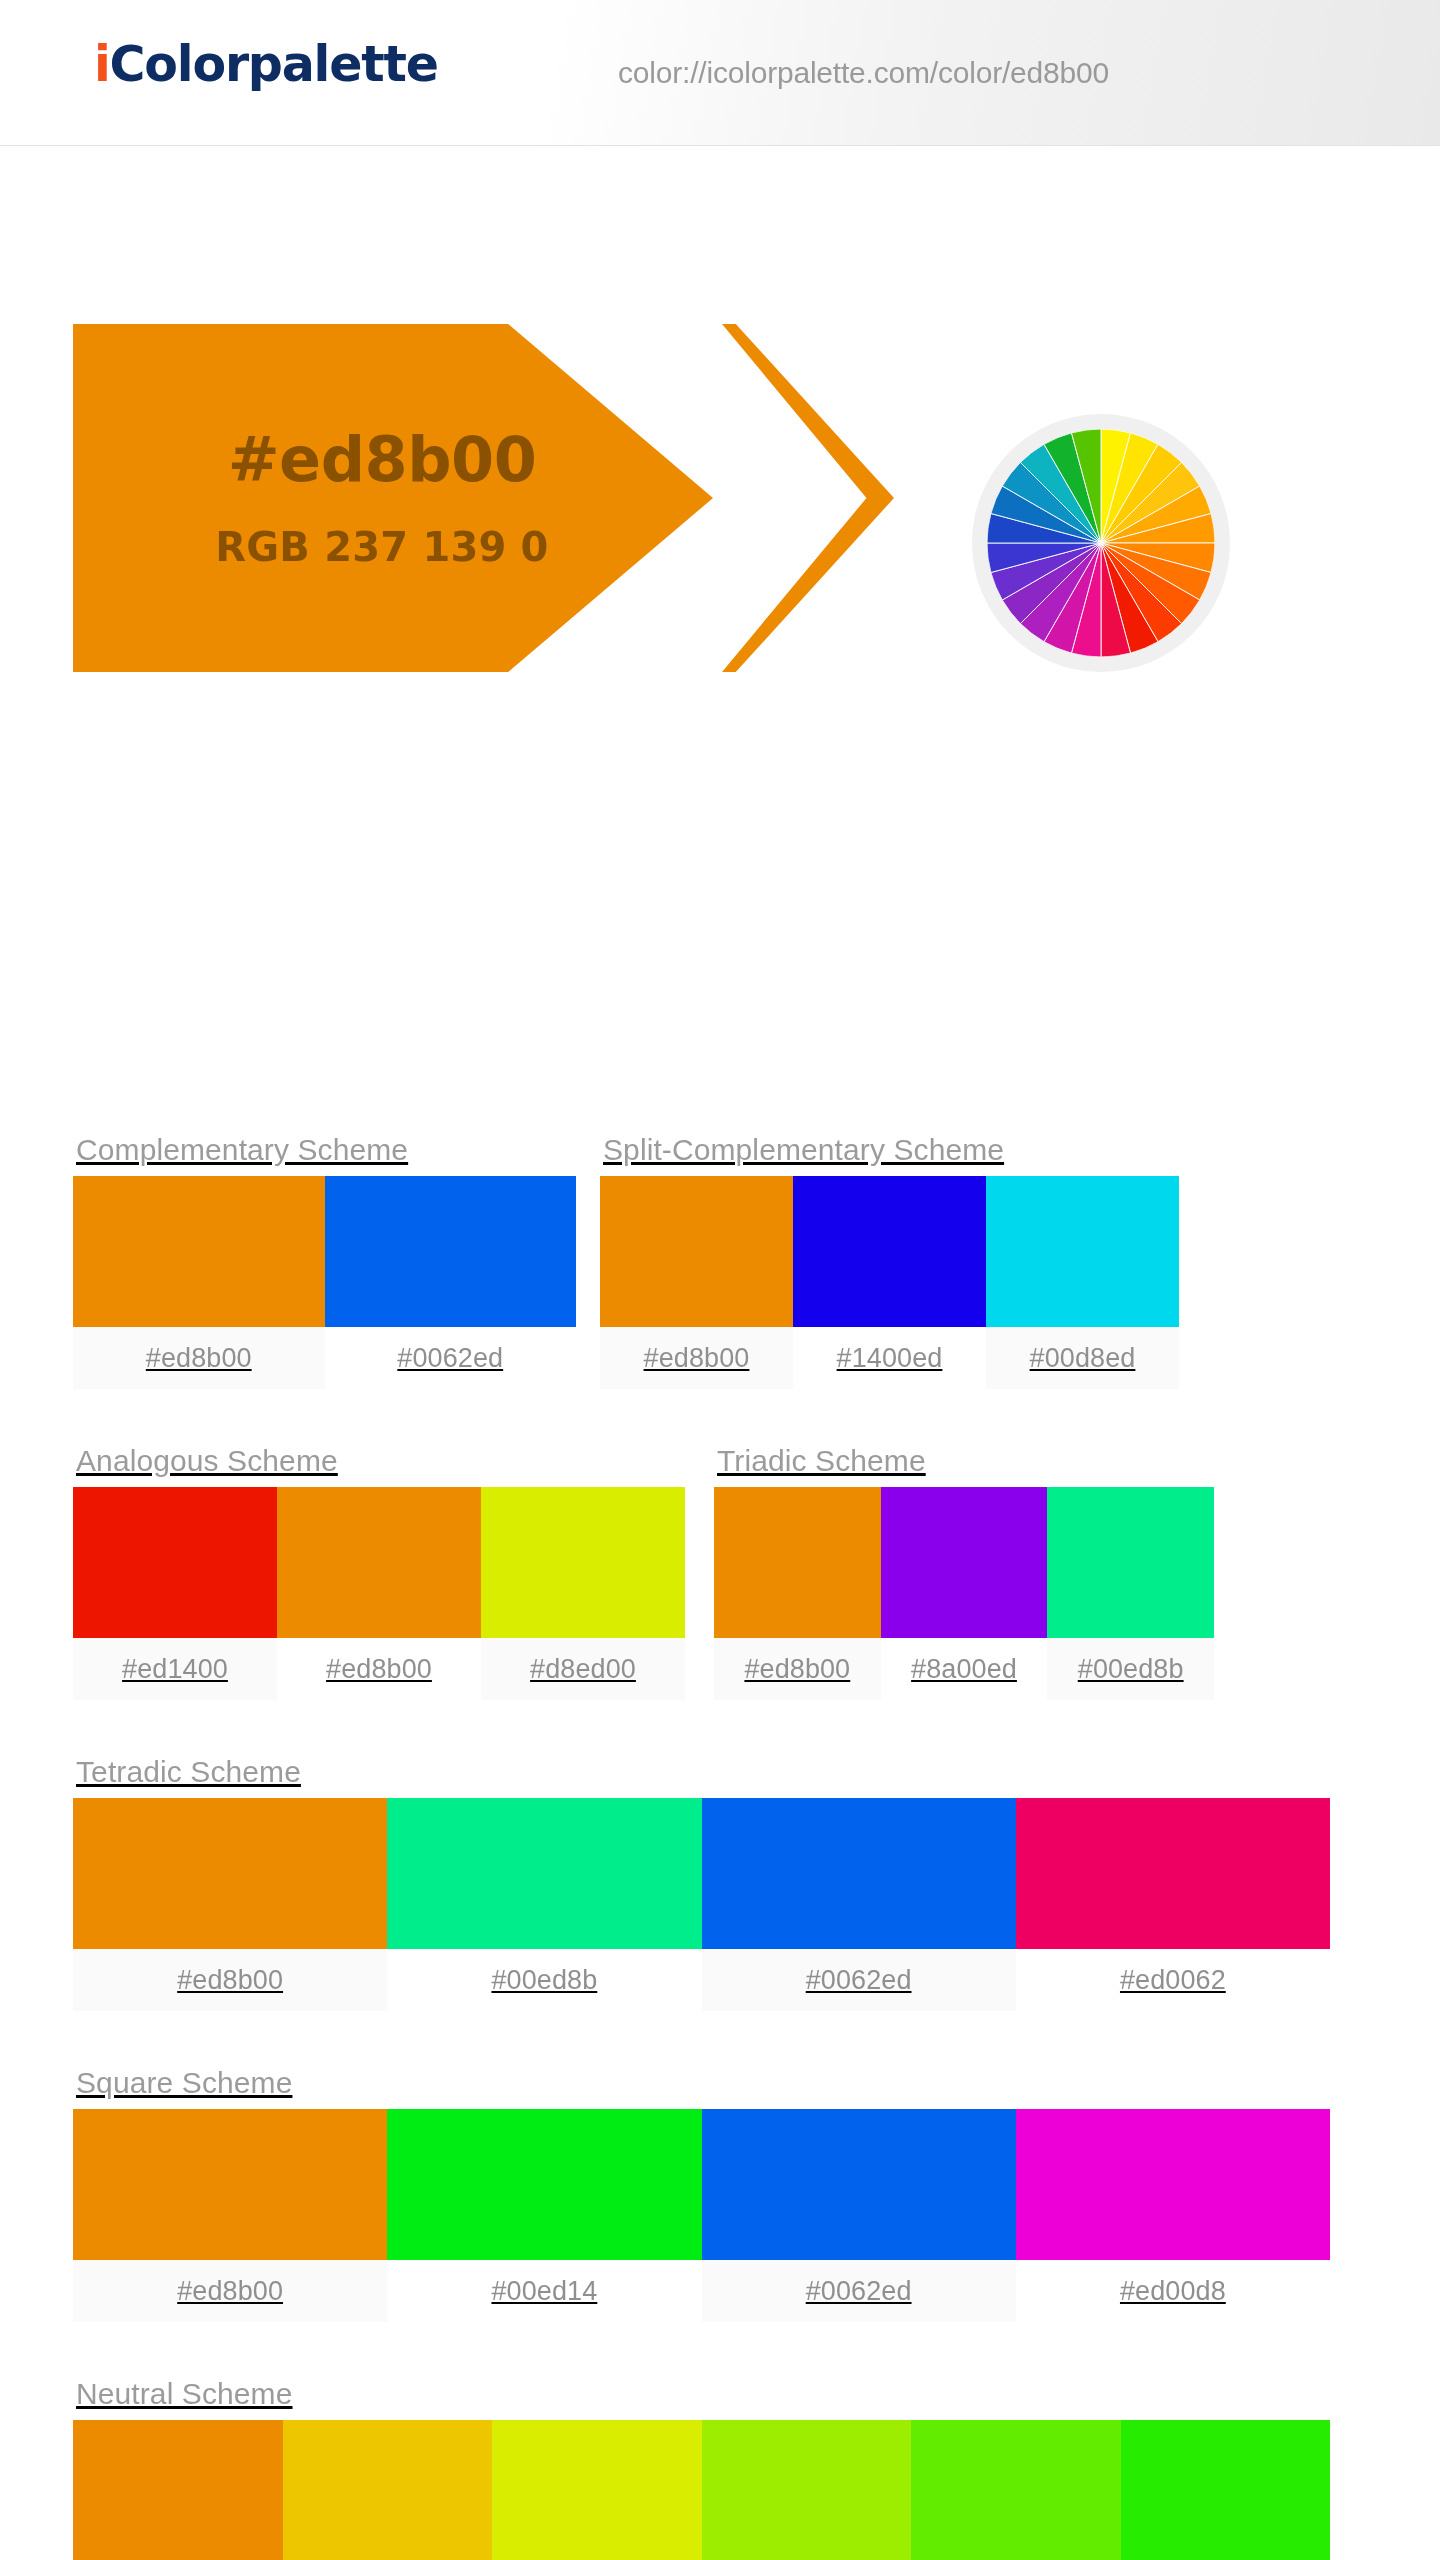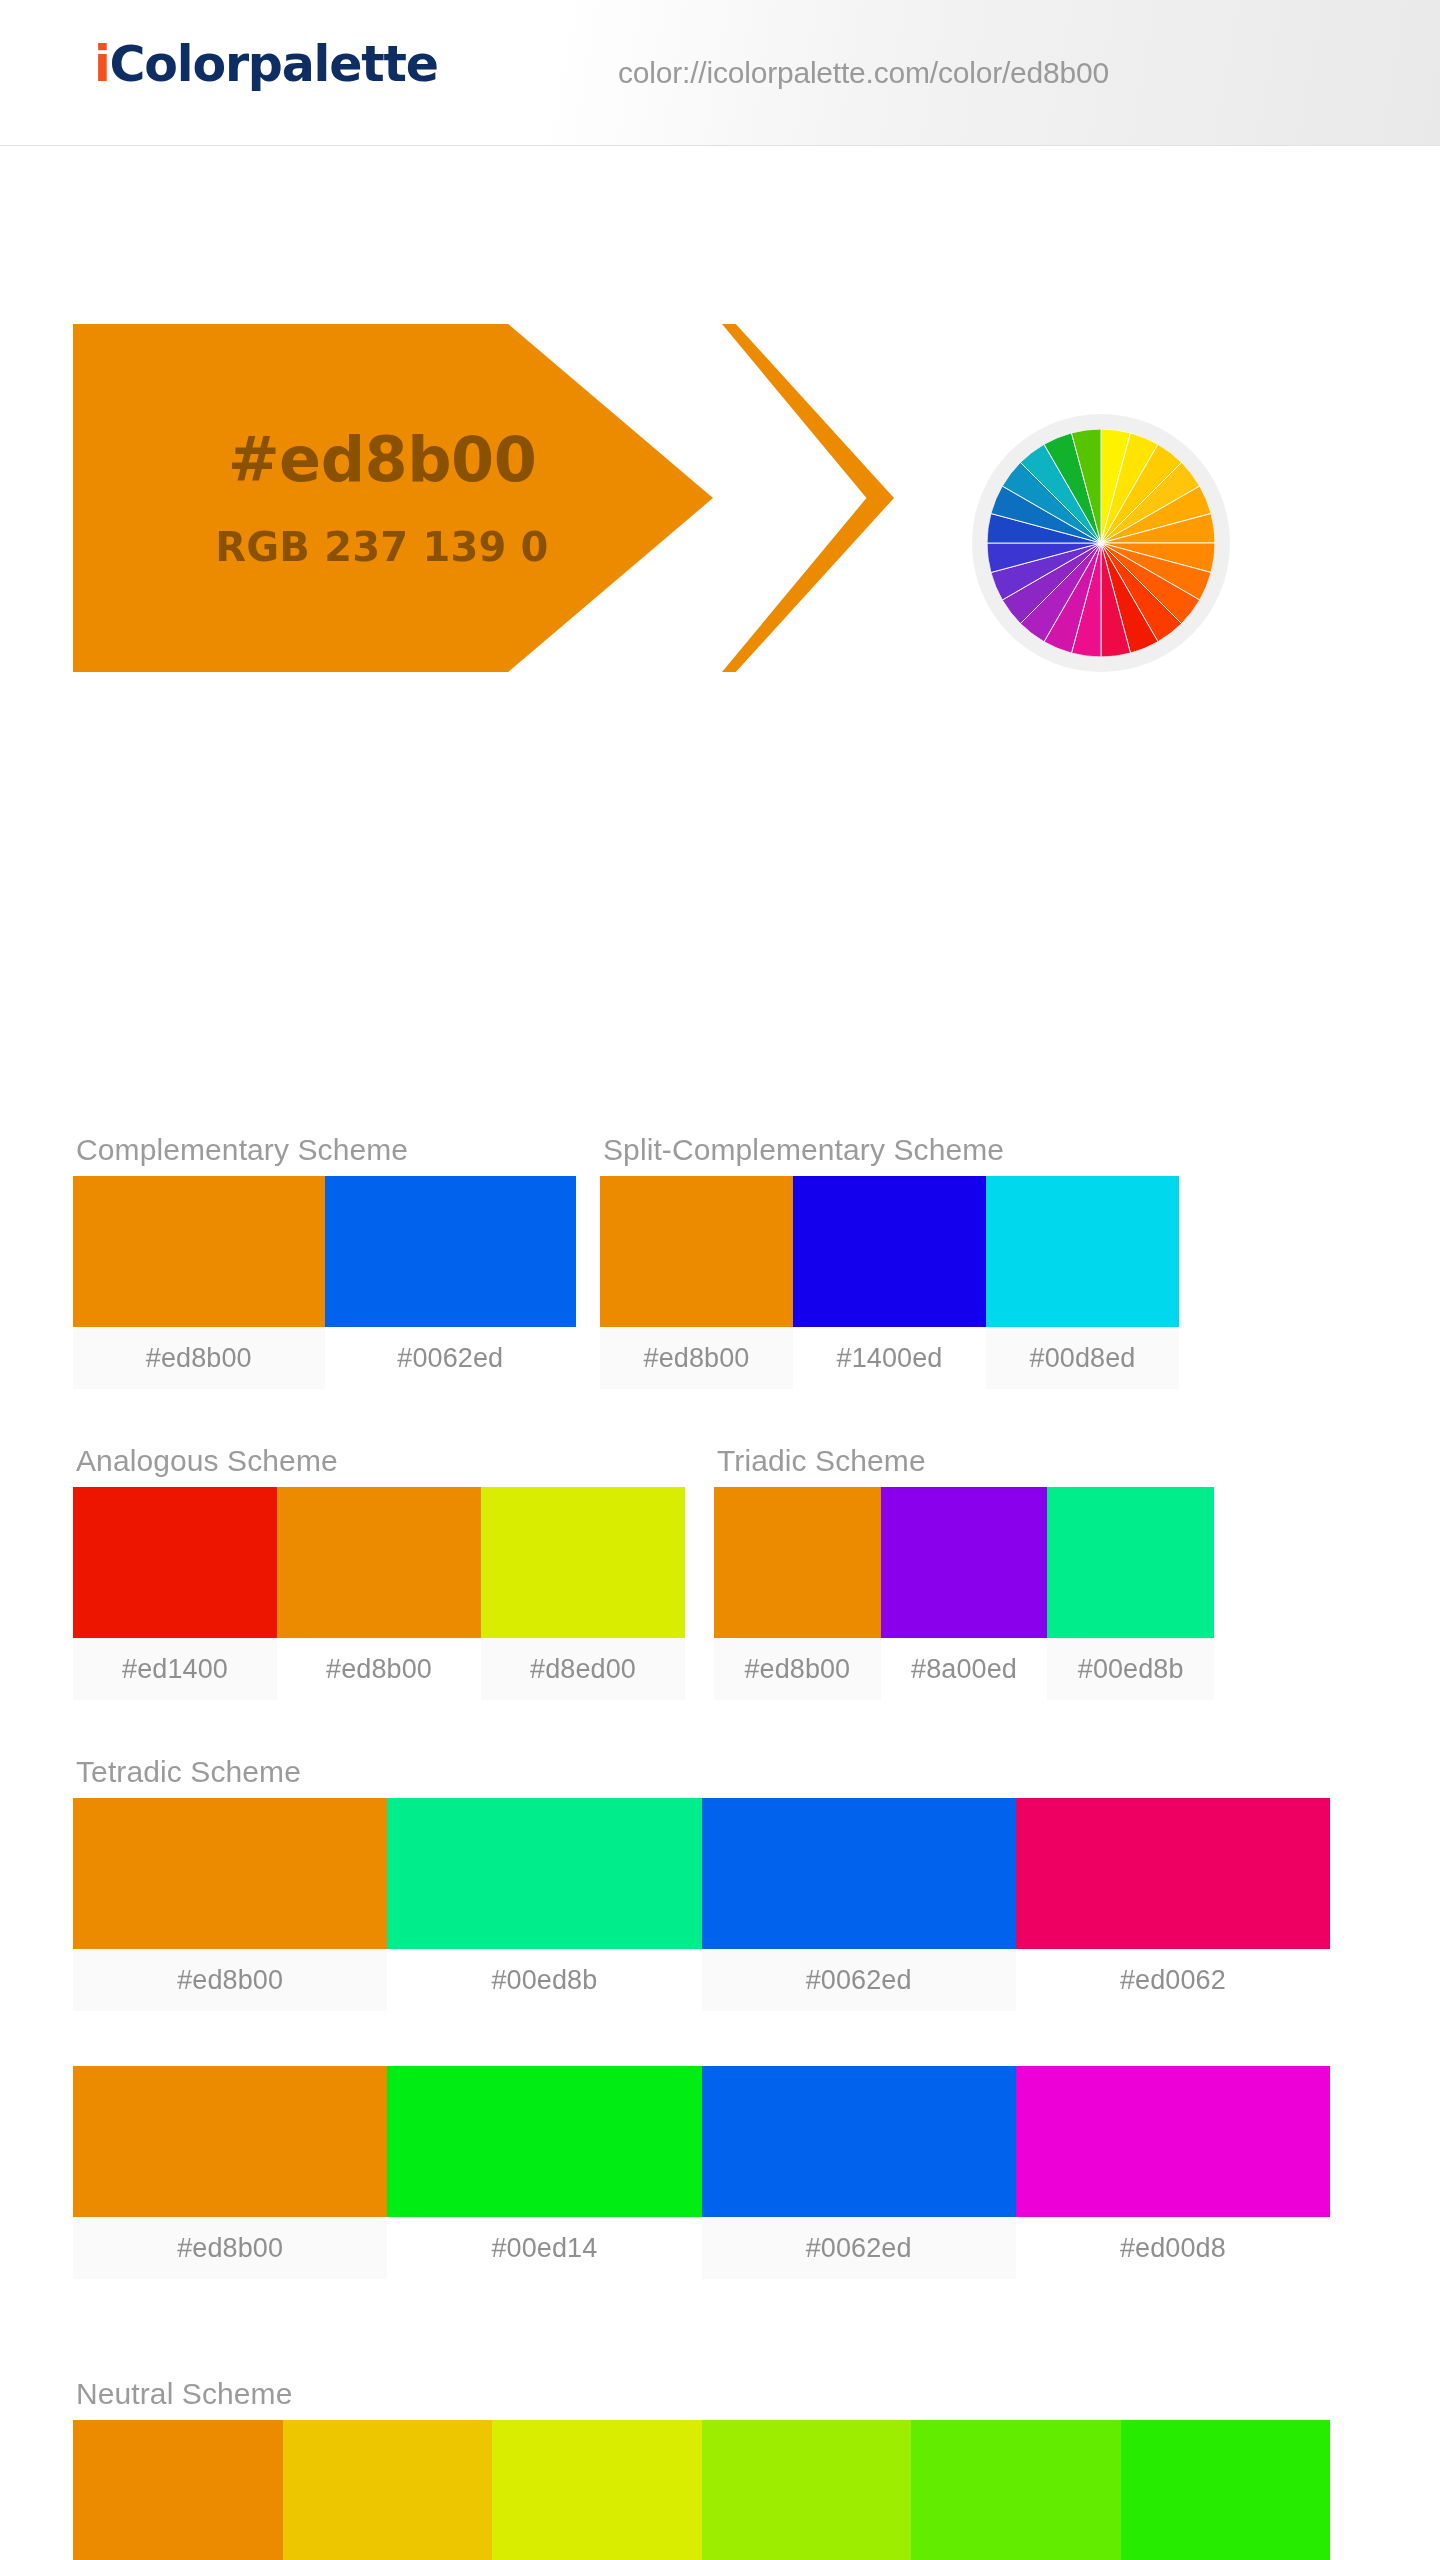--- a/index.html
+++ b/index.html
@@ -132,20 +132,21 @@
   .wheel svg { display: block; }
 
   
   .schemes {
     position: relative;
     width: 1440px;
     padding: 0 0 0 0;
   }
   .scheme {
     position: absolute;
+    text-decoration: underline;
   }
   .scheme-label {
     font-size: 30px;
     color: #9b9b9b;
     font-weight: 300;
     letter-spacing: 0.1px;
     white-space: nowrap;
     font-family: "Liberation Sans", sans-serif;
     margin-bottom: 9px;
     padding-left: 3px;
@@ -283,20 +284,21 @@
         <div class="swatch" style="background: rgb(237, 0, 98);"></div>
       </div>
       <div class="hexrow">
         <div class="hexcell alt">#ed8b00</div>
         <div class="hexcell">#00ed8b</div>
         <div class="hexcell alt">#0062ed</div>
         <div class="hexcell">#ed0062</div>
       </div>
     </div>
     <div class="scheme" style="left: 73px; top: 1560px; width: 1257px;">
+      <div class="scheme-label">Square Scheme</div>
       <div class="swatches">
         <div class="swatch" style="background: rgb(237, 139, 0);"></div>
         <div class="swatch" style="background: rgb(0, 237, 20);"></div>
         <div class="swatch" style="background: rgb(0, 98, 237);"></div>
         <div class="swatch" style="background: rgb(237, 0, 216);"></div>
       </div>
       <div class="hexrow">
         <div class="hexcell alt">#ed8b00</div>
         <div class="hexcell">#00ed14</div>
         <div class="hexcell alt">#0062ed</div>

